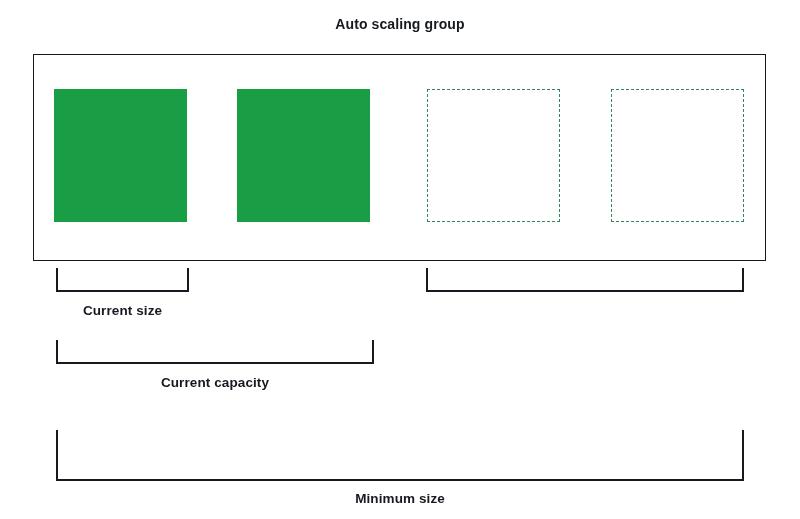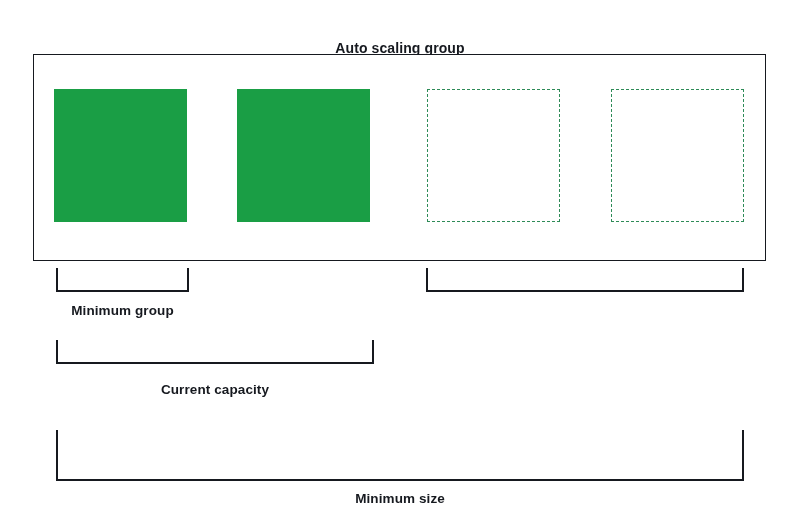--- a/index.html
+++ b/index.html
@@ -16,21 +16,21 @@
     width: 800px;
     height: 519px;
     background: #ffffff;
     overflow: hidden;
   }
 
   
   .diagram-title {
     position: absolute;
     left: 0;
-    top: 40px;
+    top: 16px;
     width: 800px;
     text-align: center;
     font-size: 14px;
     font-weight: bold;
     color: #16191f;
     letter-spacing: 0.1px;
   }
 
   
   .asg-box {
@@ -88,42 +88,42 @@
   
   .br-min   { left: 56px;  top: 268px; width: 133px; height: 24px; }
   .lb-min   { left: 56px;  top: 303px; width: 133px; }
 
   
   .br-scaleout { left: 426px; top: 268px; width: 318px; height: 24px; }
   .lb-scaleout { left: 426px; top: 303px; width: 318px; }
 
   
   .br-current  { left: 56px;  top: 340px; width: 318px; height: 24px; }
-  .lb-current  { left: 56px;  top: 375px; width: 318px; margin-top: 7px; }
+  .lb-current  { left: 56px;  top: 375px; width: 318px; }
 
   
   .br-max      { left: 56px;  top: 430px; width: 688px; height: 51px; }
   .lb-max      { left: 56px;  top: 491px; width: 688px; }
 </style>
 </head>
 <body>
 
 <div id="canvas">
 
   <div class="diagram-title">Auto scaling group</div>
 
   <div class="asg-box"></div>
 
   <div class="instance filled inst-1"></div>
   <div class="instance filled inst-2"></div>
   <div class="instance dashed inst-3"></div>
   <div class="instance dashed inst-4"></div>
 
   <div class="bracket br-min"></div>
-  <div class="bracket-label lb-min">Minimum group</div>
+  <div class="bracket-label lb-min">Current size</div>
 
   <div class="bracket br-scaleout"></div>
 
   <div class="bracket br-current"></div>
   <div class="bracket-label lb-current">Current capacity</div>
 
   <div class="bracket br-max"></div>
   <div class="bracket-label lb-max">Minimum size</div>
 
 </div>

